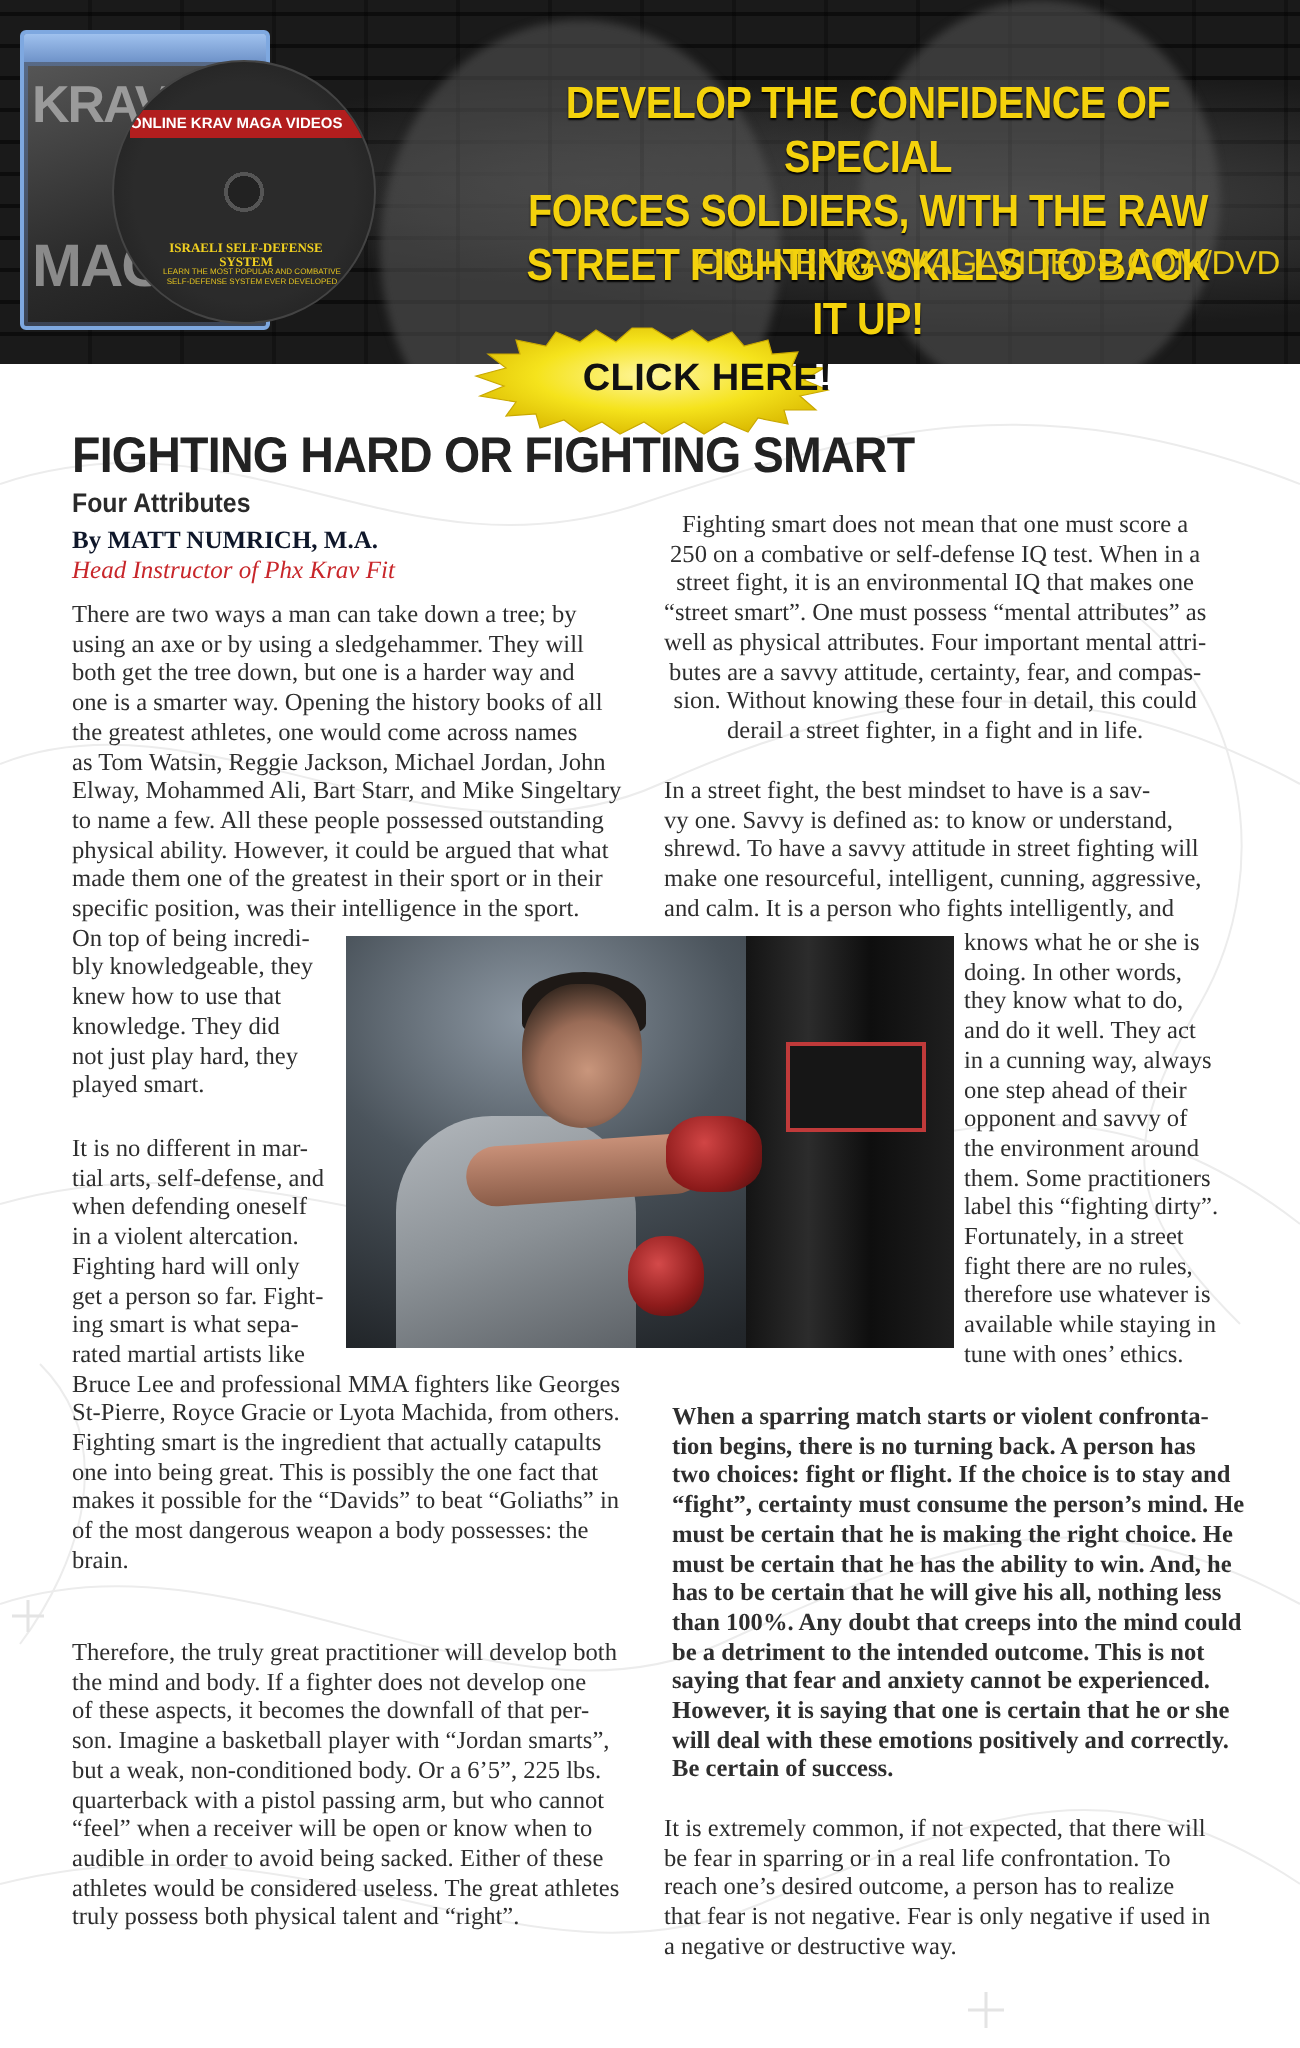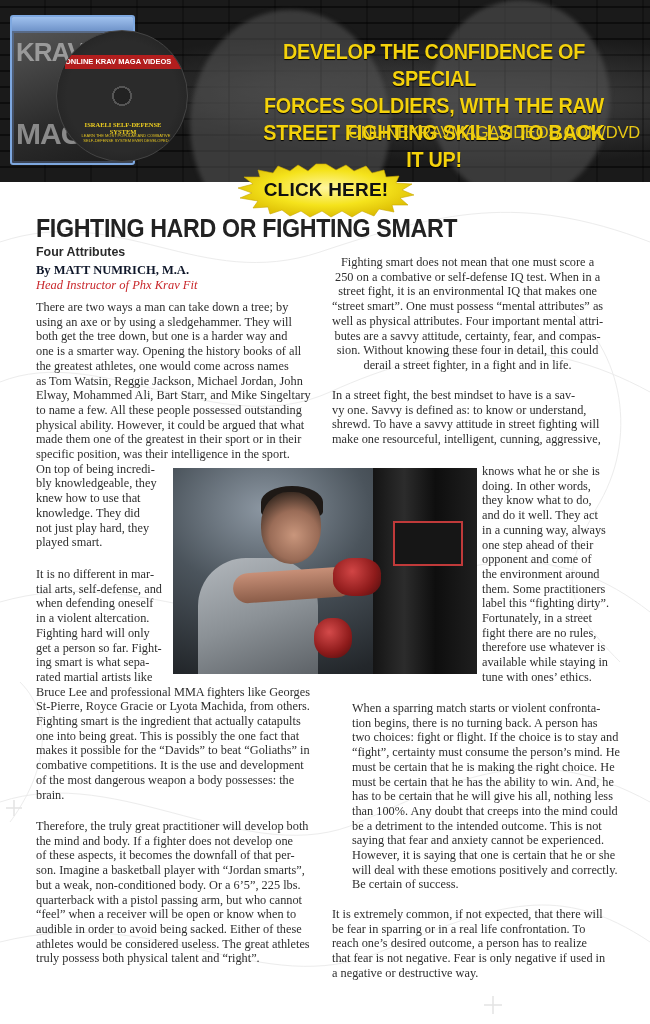--- a/index.html
+++ b/index.html
@@ -40,21 +40,21 @@
   .dvd-disc-band { position: absolute; left: 8px; top: 24px; width: 118px; height: 14px; background: #b21e1e;
     font-family: "Liberation Sans", sans-serif; font-weight: bold; color: #fff; font-size: 7.5px; line-height: 14px; }
   .dvd-disc-sub { position: absolute; left: 14px; top: 90px; width: 104px; text-align: center;
     font-family: "Liberation Serif", serif; font-weight: bold; color: #f0d020; font-size: 6.5px; }
   .dvd-disc-fine { position: absolute; left: 24px; top: 102px; width: 90px; text-align: center;
     font-family: "Liberation Sans", sans-serif; color: #e0c020; font-size: 4px; line-height: 5px; }
 
   
   .cta { position: absolute; left: 236px; top: 162px; width: 180px; height: 56px; cursor: pointer; }
   .cta svg { position: absolute; left: 0; top: 0; }
-  .cta-label { position: absolute; left: 0; top: 0; width: 180px; height: 56px; line-height: 56px; text-align: center;
+  .cta-label { position: absolute; left: 0; top: 0; width: 180px; height: 56px; line-height: 56px; text-align: right;
     font-family: "Liberation Sans", sans-serif; font-weight: bold; font-size: 19px; color: #111; letter-spacing: 0.2px; }
 
   
   .title { position: absolute; left: 36px; top: 214px; font-family: "Liberation Sans", sans-serif; font-weight: bold;
     font-size: 25px; color: #222; letter-spacing: -0.4px; transform: scaleX(0.93); transform-origin: left top; white-space: nowrap; }
   .subtitle { position: absolute; left: 36px; top: 244px; font-family: "Liberation Sans", sans-serif; font-weight: bold; font-size: 13.5px; color: #2a2a2a; transform: scaleX(0.92); transform-origin: left top; }
   .byline { position: absolute; left: 36px; top: 263px; font-family: "Liberation Serif", serif; font-weight: bold; font-size: 12.5px; color: #0f172a; }
   .role { position: absolute; left: 36px; top: 278px; font-family: "Liberation Serif", serif; font-style: italic; font-size: 12.5px; color: #c8262a; }
 
   .para { position: absolute; font-family: "Liberation Serif", serif; font-size: 12.3px; line-height: 14.7px; color: #2e2e2e; }
@@ -168,21 +168,20 @@
   <span>in a violent altercation.</span>
   <span>Fighting hard will only</span>
   <span>get a person so far. Fight-</span>
   <span>ing smart is what sepa-</span>
   <span>rated martial artists like</span>
   <span>Bruce Lee and professional MMA fighters like Georges</span>
   <span>St-Pierre, Royce Gracie or Lyota Machida, from others.</span>
   <span>Fighting smart is the ingredient that actually catapults</span>
   <span>one into being great. This is possibly the one fact that</span>
   <span>makes it possible for the “Davids” to beat “Goliaths” in</span>
-  <span>combative competitions. It is the use and development</span>
   <span>of the most dangerous weapon a body possesses: the</span>
   <span>brain.</span>
 </div>
 
 <div class="para" style="left:36px; top:819px;">
   <span>Therefore, the truly great practitioner will develop both</span>
   <span>the mind and body. If a fighter does not develop one</span>
   <span>of these aspects, it becomes the downfall of that per-</span>
   <span>son. Imagine a basketball player with “Jordan smarts”,</span>
   <span>but a weak, non-conditioned body. Or a 6’5”, 225 lbs.</span>
@@ -213,40 +212,41 @@
   <span>butes are a savvy attitude, certainty, fear, and compas-</span>
   <span>sion. Without knowing these four in detail, this could</span>
   <span>derail a street fighter, in a fight and in life.</span>
 </div>
 
 <div class="para" style="left:332px; top:388px;">
   <span>In a street fight, the best mindset to have is a sav-</span>
   <span>vy one. Savvy is defined as: to know or understand,</span>
   <span>shrewd. To have a savvy attitude in street fighting will</span>
   <span>make one resourceful, intelligent, cunning, aggressive,</span>
+  <span>and calm. It is a person who fights intelligently, and</span>
 </div>
 <div class="para" style="left:482px; top:464px;">
   <span>knows what he or she is</span>
   <span>doing. In other words,</span>
   <span>they know what to do,</span>
   <span>and do it well. They act</span>
   <span>in a cunning way, always</span>
   <span>one step ahead of their</span>
-  <span>opponent and come of</span>
+  <span>opponent and savvy of</span>
   <span>the environment around</span>
   <span>them. Some practitioners</span>
   <span>label this “fighting dirty”.</span>
   <span>Fortunately, in a street</span>
   <span>fight there are no rules,</span>
   <span>therefore use whatever is</span>
   <span>available while staying in</span>
   <span>tune with ones’ ethics.</span>
 </div>
 
-<div class="para" style="left:352px; top:701px;">
+<div class="para" style="left:336px; top:701px;font-weight:bold;">
   <span>When a sparring match starts or violent confronta-</span>
   <span>tion begins, there is no turning back. A person has</span>
   <span>two choices: fight or flight. If the choice is to stay and</span>
   <span>“fight”, certainty must consume the person’s mind. He</span>
   <span>must be certain that he is making the right choice. He</span>
   <span>must be certain that he has the ability to win. And, he</span>
   <span>has to be certain that he will give his all, nothing less</span>
   <span>than 100%. Any doubt that creeps into the mind could</span>
   <span>be a detriment to the intended outcome. This is not</span>
   <span>saying that fear and anxiety cannot be experienced.</span>

